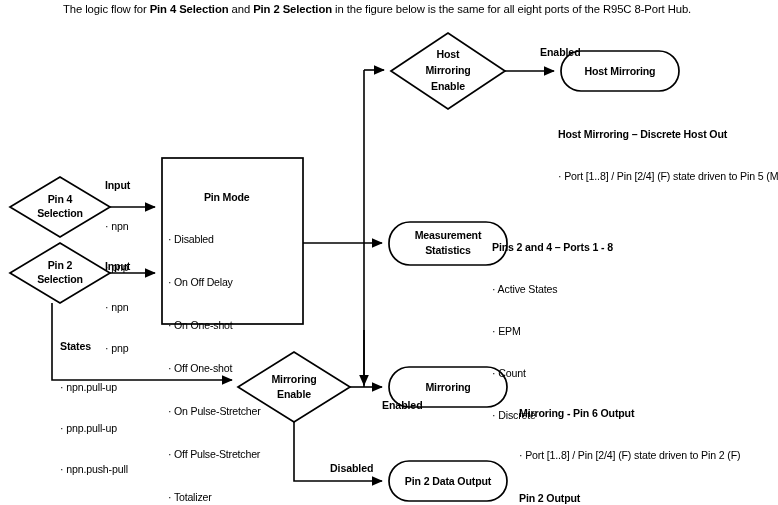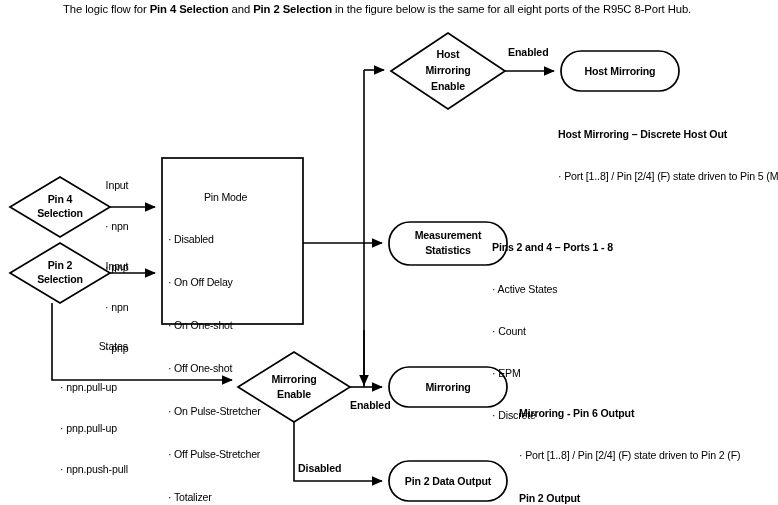--- a/index.html
+++ b/index.html
@@ -16,28 +16,28 @@
     font-size:11.3px;line-height:14px;letter-spacing:-0.1px;
   }
   .caption b{font-weight:bold;}
   .nodetext{
     font-family:"Liberation Sans","DejaVu Sans",sans-serif;
     font-size:10.6px;font-weight:bold;text-anchor:middle;
     letter-spacing:-0.15px;
   }
   .edgelbl{
     position:absolute;font-size:10.6px;font-weight:bold;
-    letter-spacing:-0.1px;white-space:pre;
+    letter-spacing:-0.1px;white-space:pre;margin-left:32px;
   }
   .sidelist{position:absolute;font-size:10.6px;line-height:13.6px;letter-spacing:-0.15px;white-space:pre;}
-  .sidelist .hd{font-weight:normal;text-align:right;}
+  .sidelist .hd{font-weight:bold;}
   .annot{position:absolute;font-size:10.6px;line-height:14px;letter-spacing:-0.15px;white-space:pre;}
   .annot .hd{font-weight:bold;}
   .boxlist{position:absolute;font-size:10.6px;line-height:14.3px;letter-spacing:-0.2px;white-space:pre;}
-  .boxlist .hd{font-weight:normal;padding-left:36px;}
+  .boxlist .hd{font-weight:bold;padding-left:36px;}
 </style>
 </head>
 <body>
 
 <div id="stage">
 
   <div class="caption"><span>The logic flow for </span><b>Pin 4 Selection</b><span> and </span><b>Pin 2 Selection</b><span> in the figure below is the same for all eight ports of the R95C 8-Port Hub.</span></div>
 
   <svg class="flow" viewBox="0 0 778 505">
     <defs>
@@ -150,22 +150,22 @@
   <div class="edgelbl" style="left:298px;top:462px;">Disabled</div>
 
   <div class="annot" style="left:558px;top:99px;">
     <div class="hd">Host Mirroring – Discrete Host Out</div>
     <div>· <span>Port [1..8] / Pin [2/4] (F) state driven to Pin 5 (M)</span></div>
   </div>
 
   <div class="annot" style="left:492px;top:212px;">
     <div class="hd">Pins 2 and 4 – Ports 1 - 8</div>
     <div>· <span>Active States</span></div>
+    <div>· <span>EPM</span></div>
     <div>· <span>Count</span></div>
-    <div>· <span>EPM</span></div>
     <div>· <span>Discrete</span></div>
   </div>
 
   <div class="annot" style="left:519px;top:378px;">
     <div class="hd">Mirroring - Pin 6 Output</div>
     <div>· <span>Port [1..8] / Pin [2/4] (F) state driven to Pin 2 (F)</span></div>
   </div>
 
   <div class="annot" style="left:519px;top:463px;">
     <div class="hd">Pin 2 Output</div>

